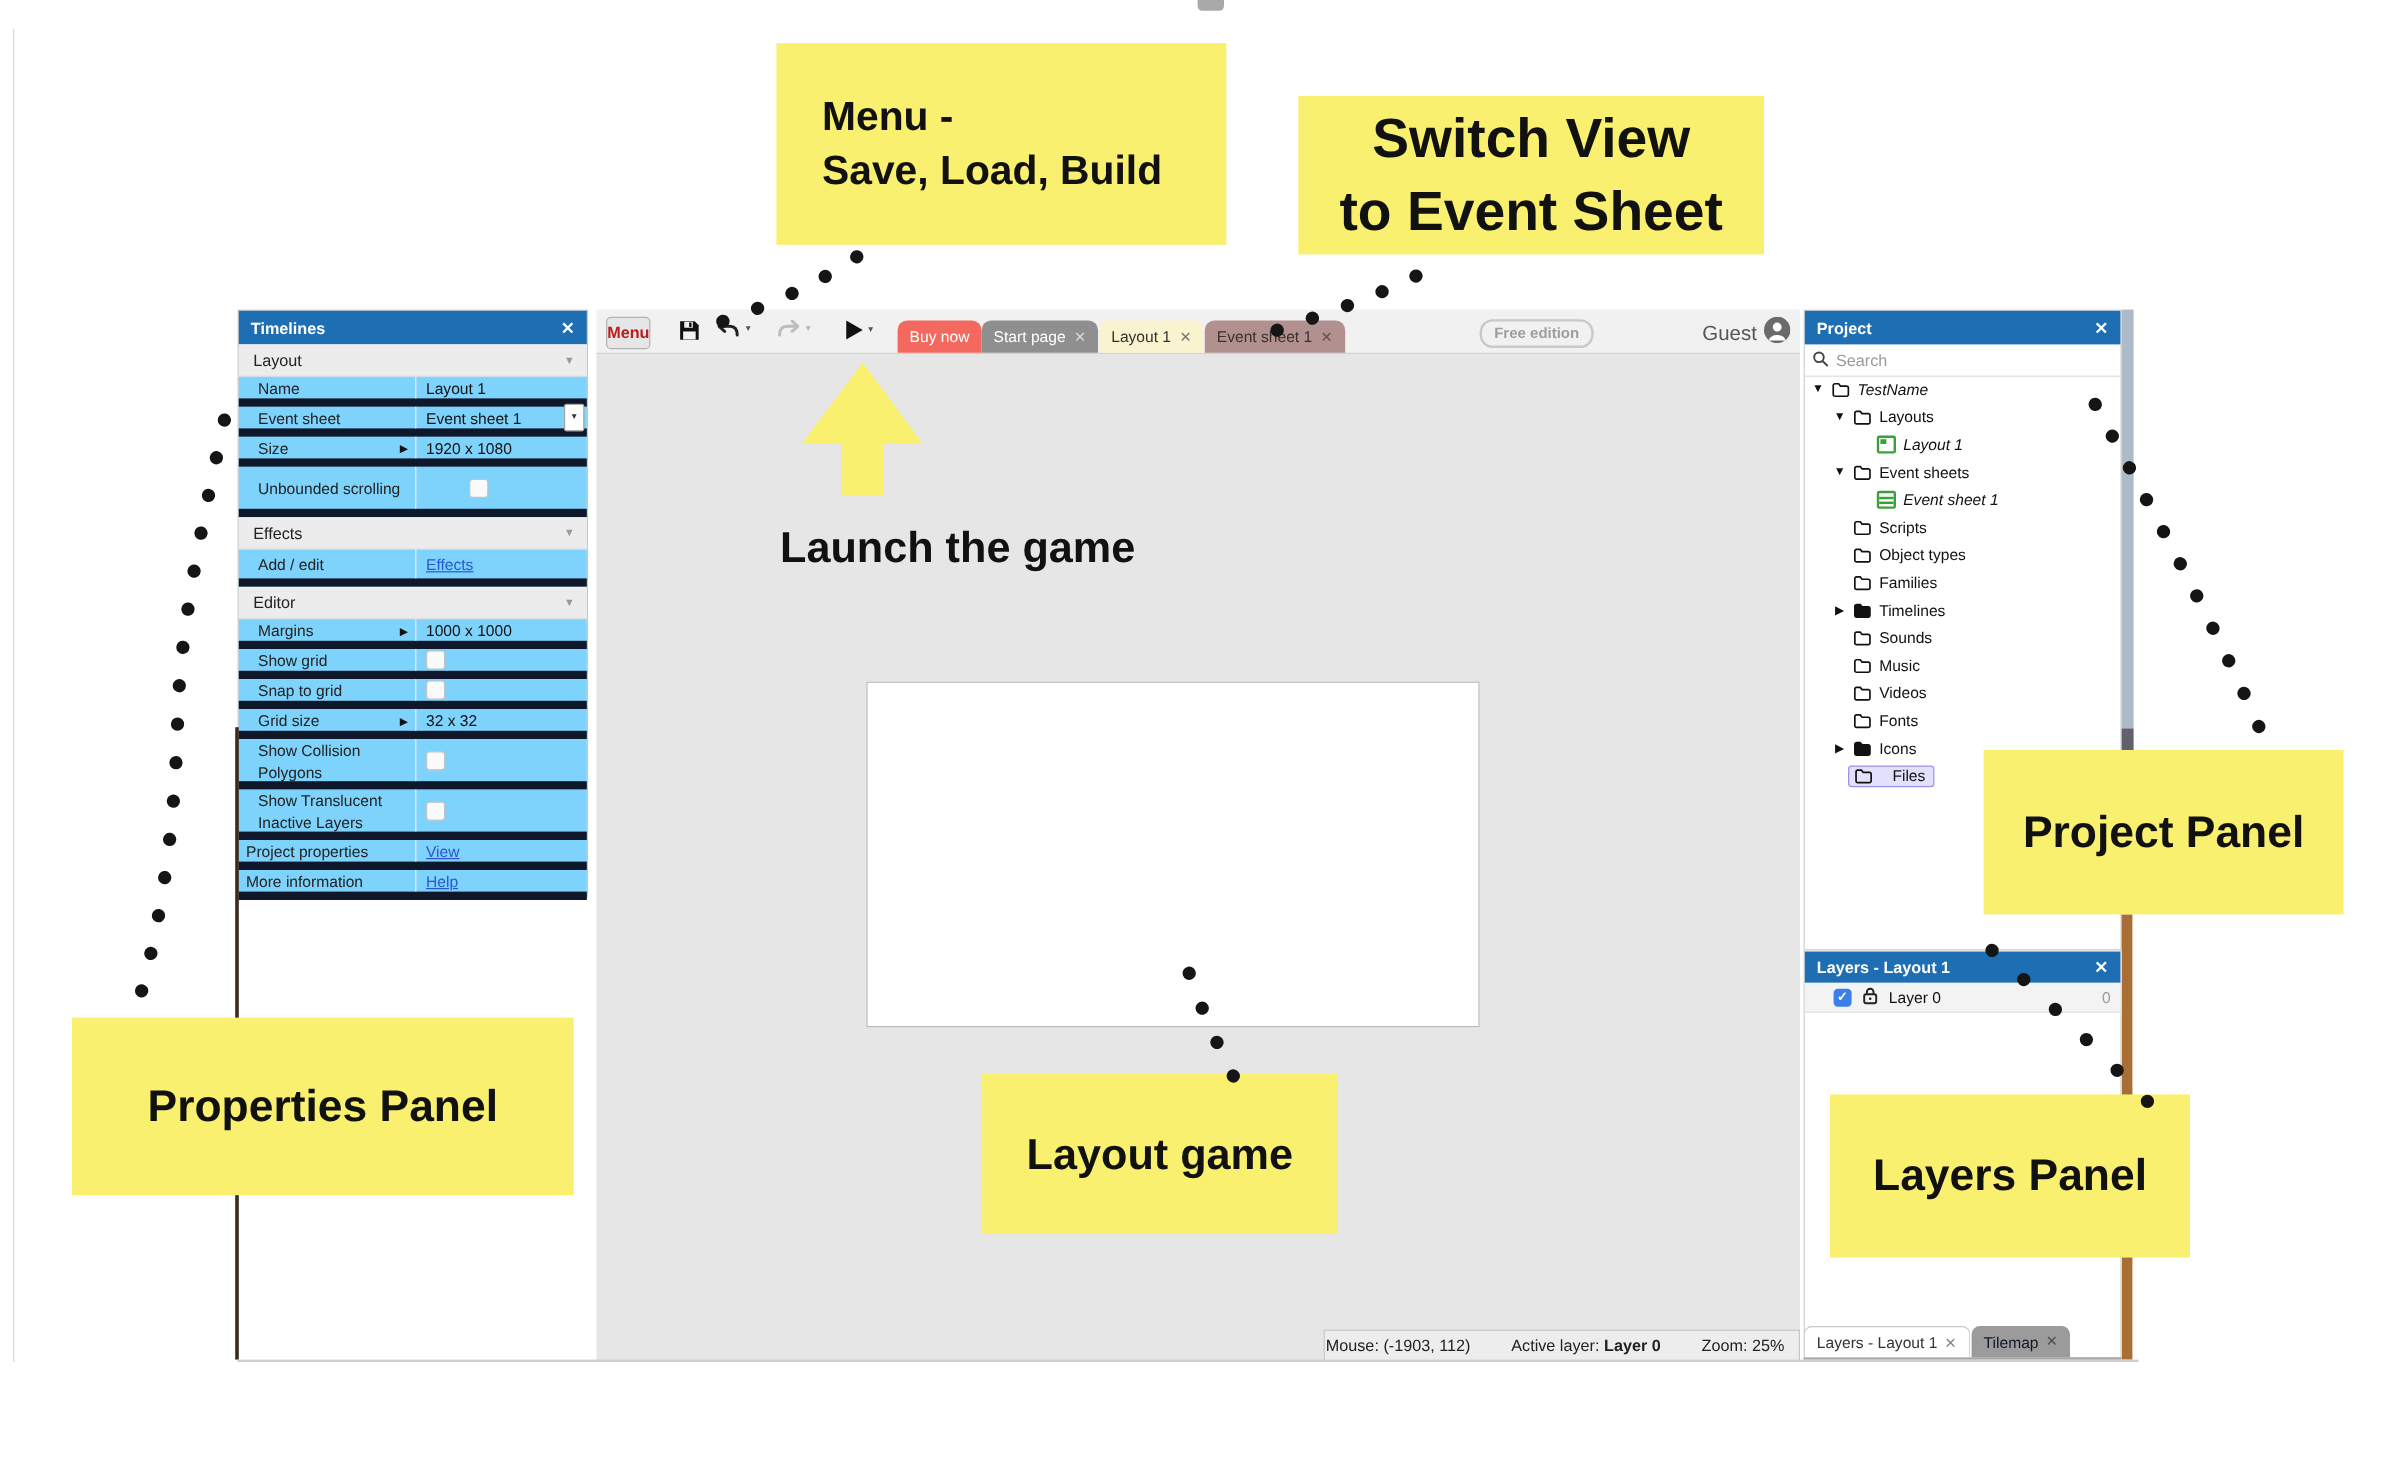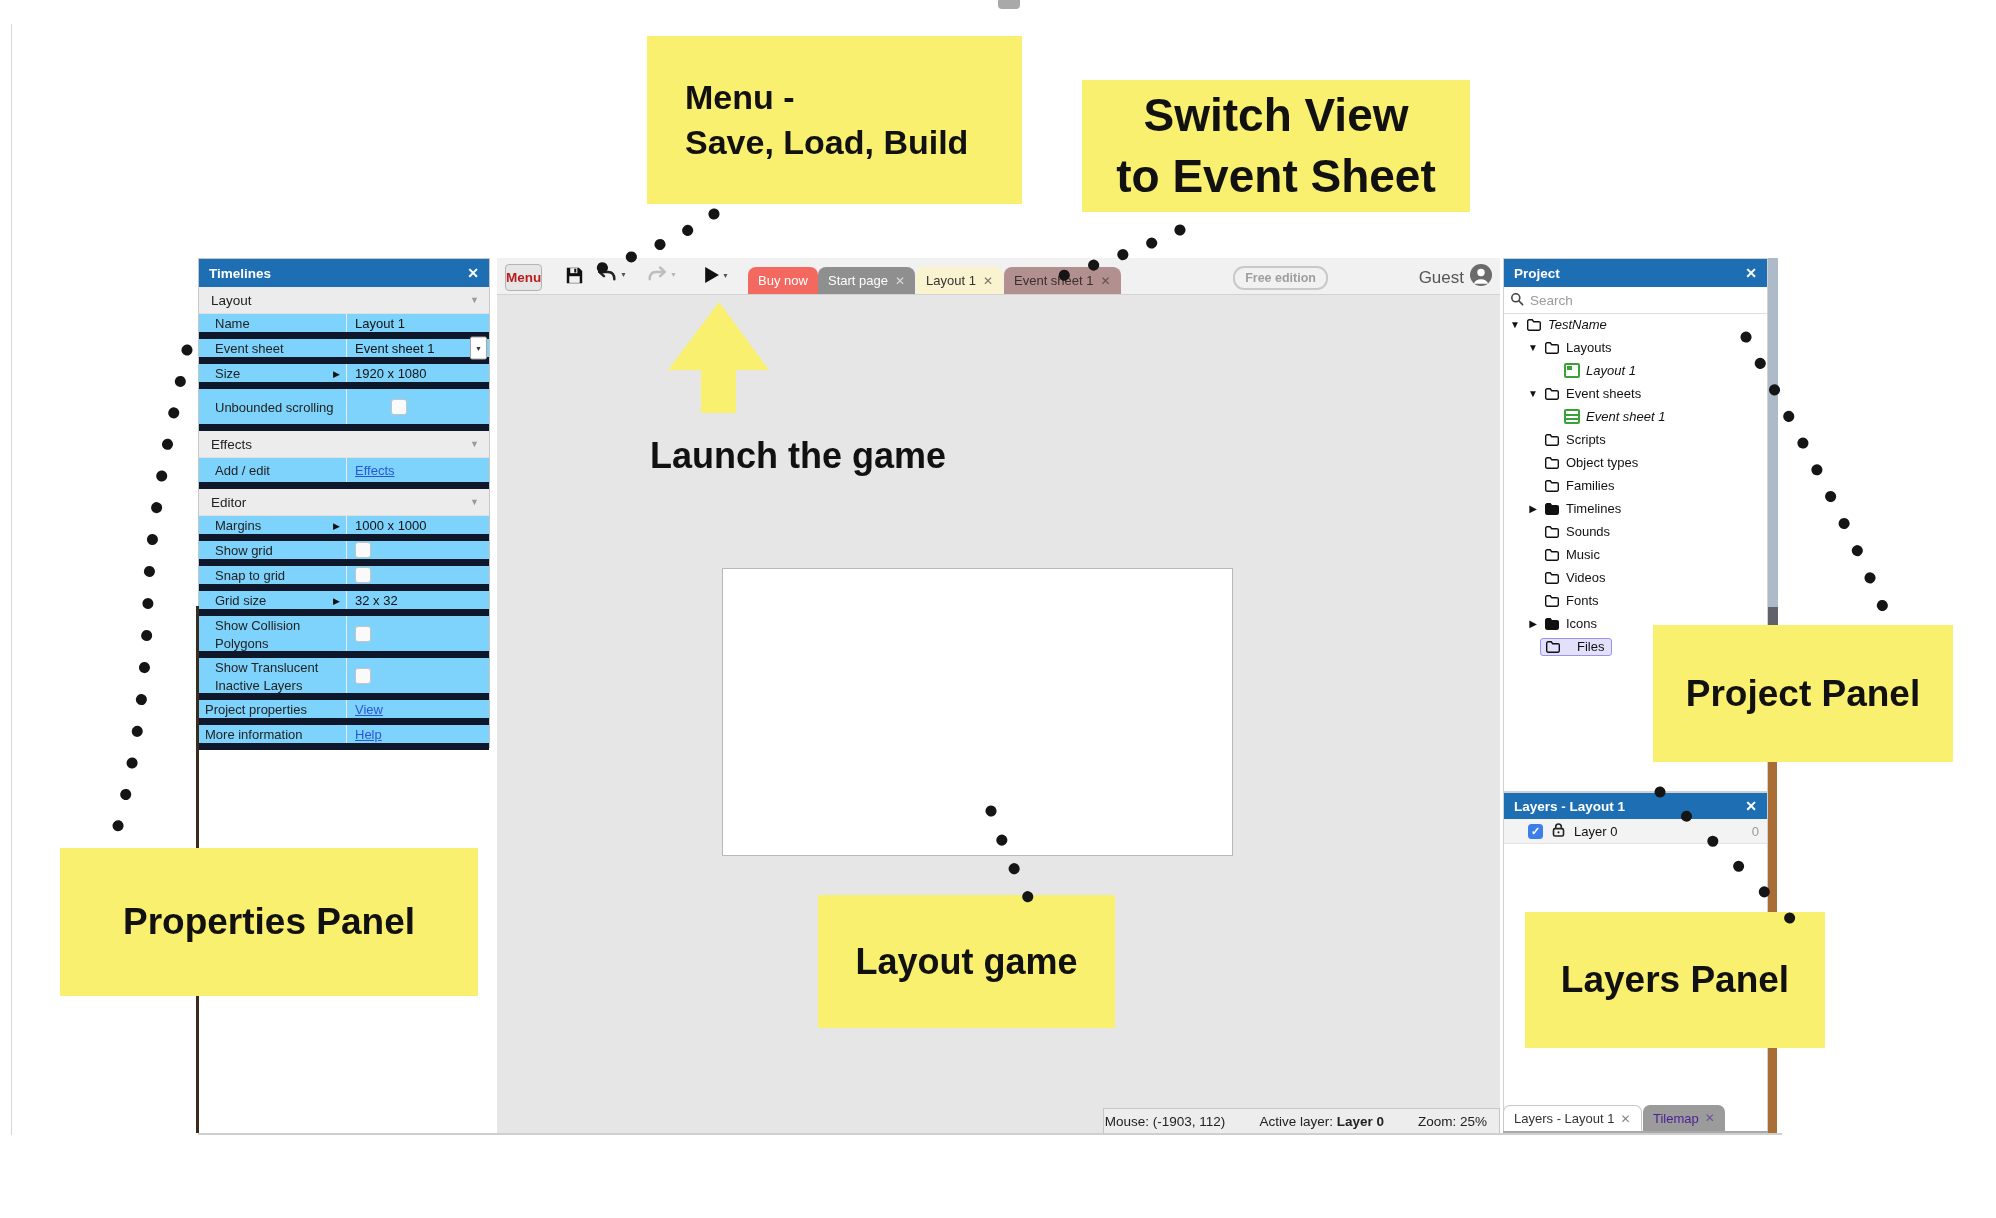--- a/index.html
+++ b/index.html
@@ -103,21 +103,21 @@
   .layer-check{width:15px;height:15px;background:#3d7fe8;border-radius:3.5px;color:#fff;font-size:11px;font-weight:700;
     display:flex;align-items:center;justify-content:center;line-height:1;}
   .layer-count{margin-left:auto;color:#9a9a9a;}
   
   #bottom-tabs{left:1503px;top:1106px;width:265px;height:27px;border-bottom:2px solid #a8a8a8;box-sizing:border-box;}
   .btab{
     position:absolute;bottom:0;height:26px;border-radius:7px 7px 0 0;display:flex;align-items:center;
     font-size:13px;padding:0 10px;box-sizing:border-box;white-space:nowrap;
   }
   .btab.active{background:#fff;border:1px solid #c9c9c9;border-bottom:none;color:#333;}
-  .btab.inactive{background:#9b9b9b;color:#4c1d95;}
+  .btab.inactive{background:#9b9b9b;color:#0f172a;}
   .btab .tab-x{margin-left:6px;font-size:12px;opacity:.6;}
   
   #scroll-strip{left:1768px;top:258px;width:10px;height:349px;background:#adbac8;}
   #scroll-thumb{left:1768px;top:607px;width:10px;height:18px;background:#5f626b;}
   #brown-strip{left:1768px;top:762px;width:9px;height:371px;background:#a96e36;}
   #left-dark-line{left:196px;top:606px;width:3px;height:527px;background:#3a2b1c;}
   #page-left-line{left:11px;top:24px;width:1px;height:1111px;background:#d6d6d6;}
   #top-artifact{left:998px;top:0;width:22px;height:9px;background:#a9a9a9;border-radius:0 0 4px 4px;}
   #app-bottom-line{left:198px;top:1133px;width:1584px;height:2px;background:#cfcfcf;}
   

